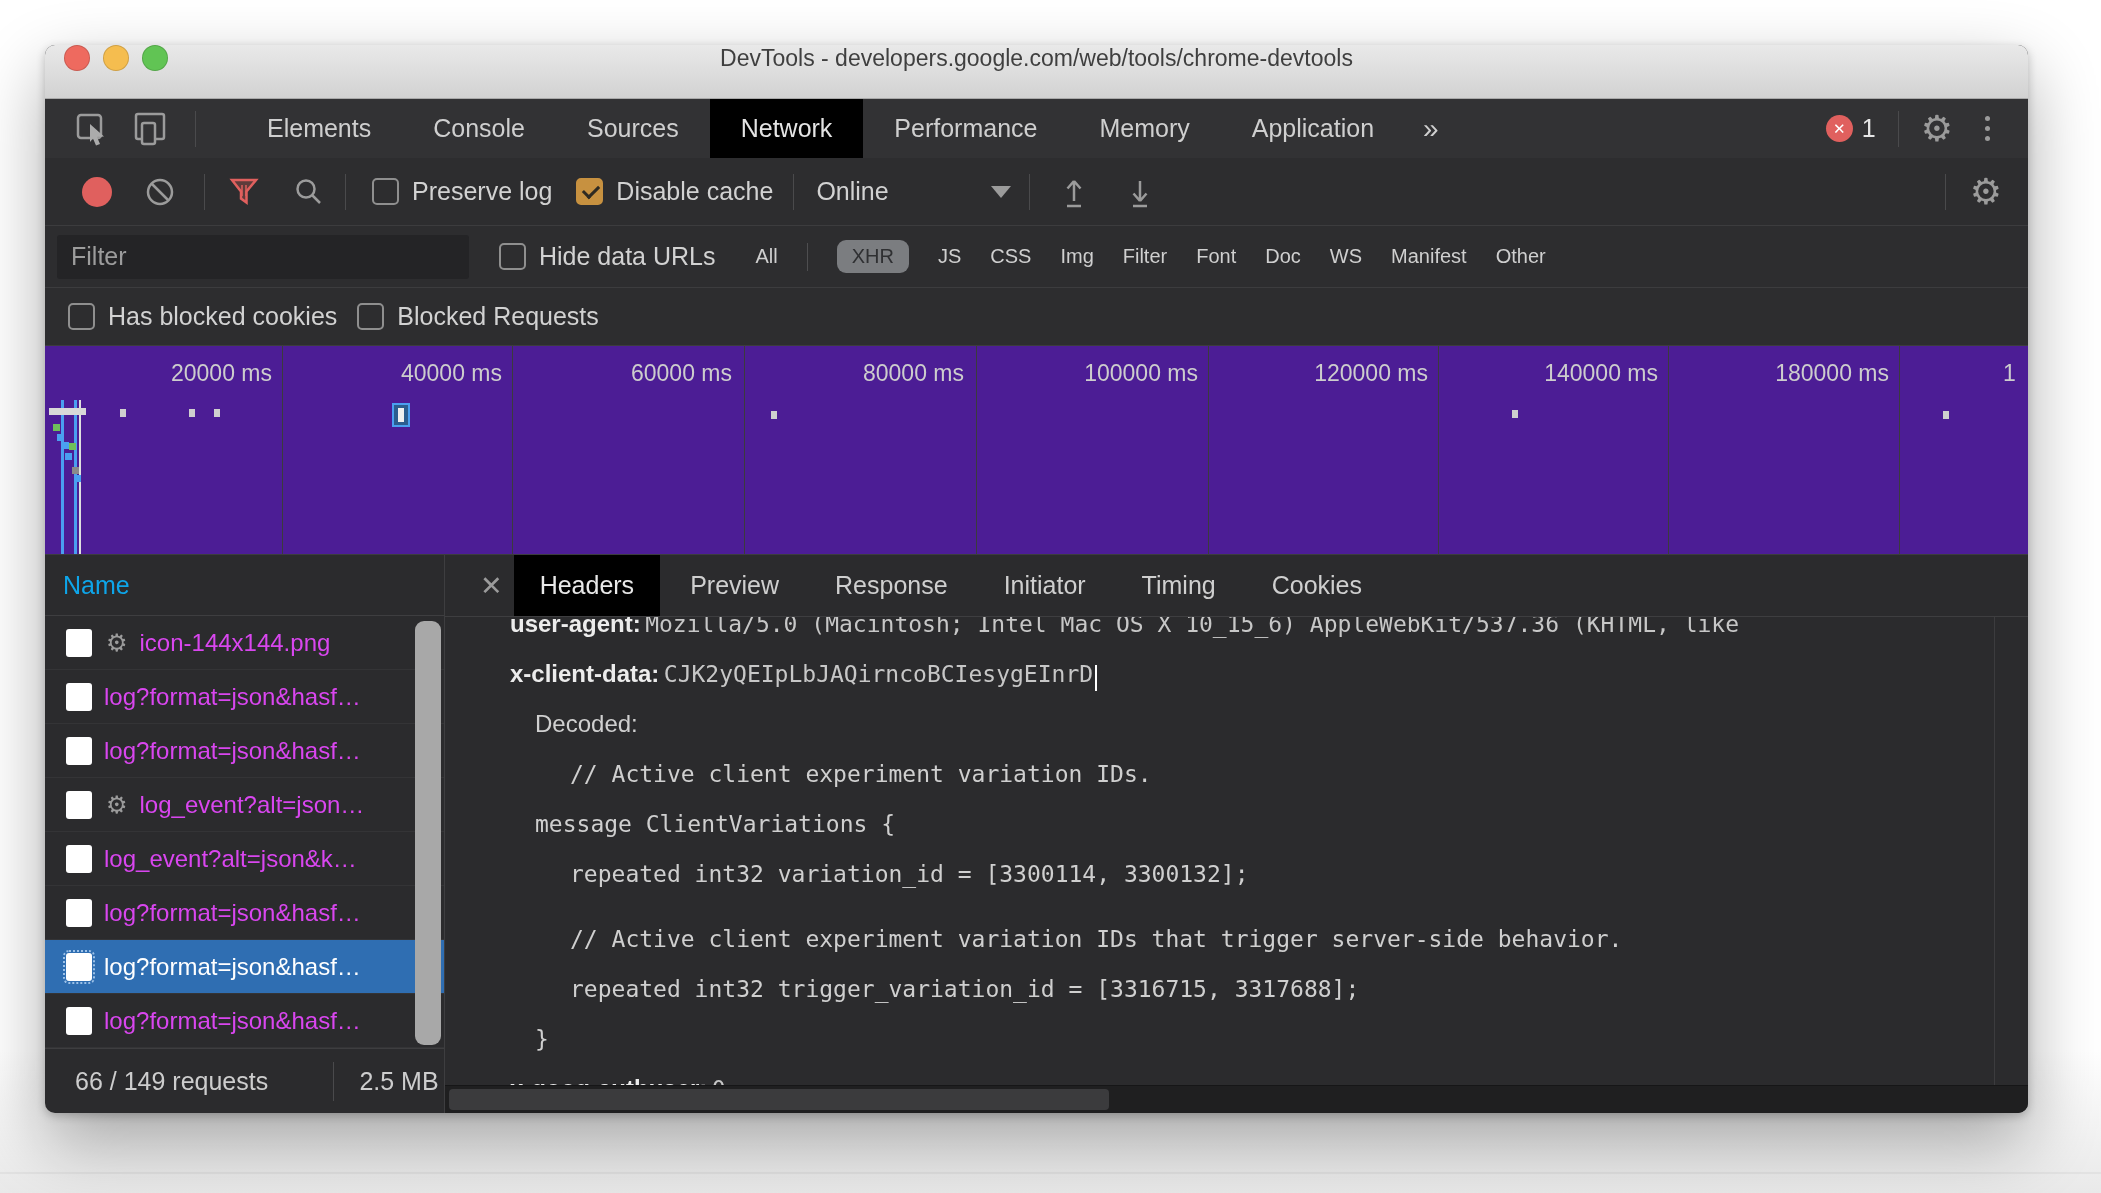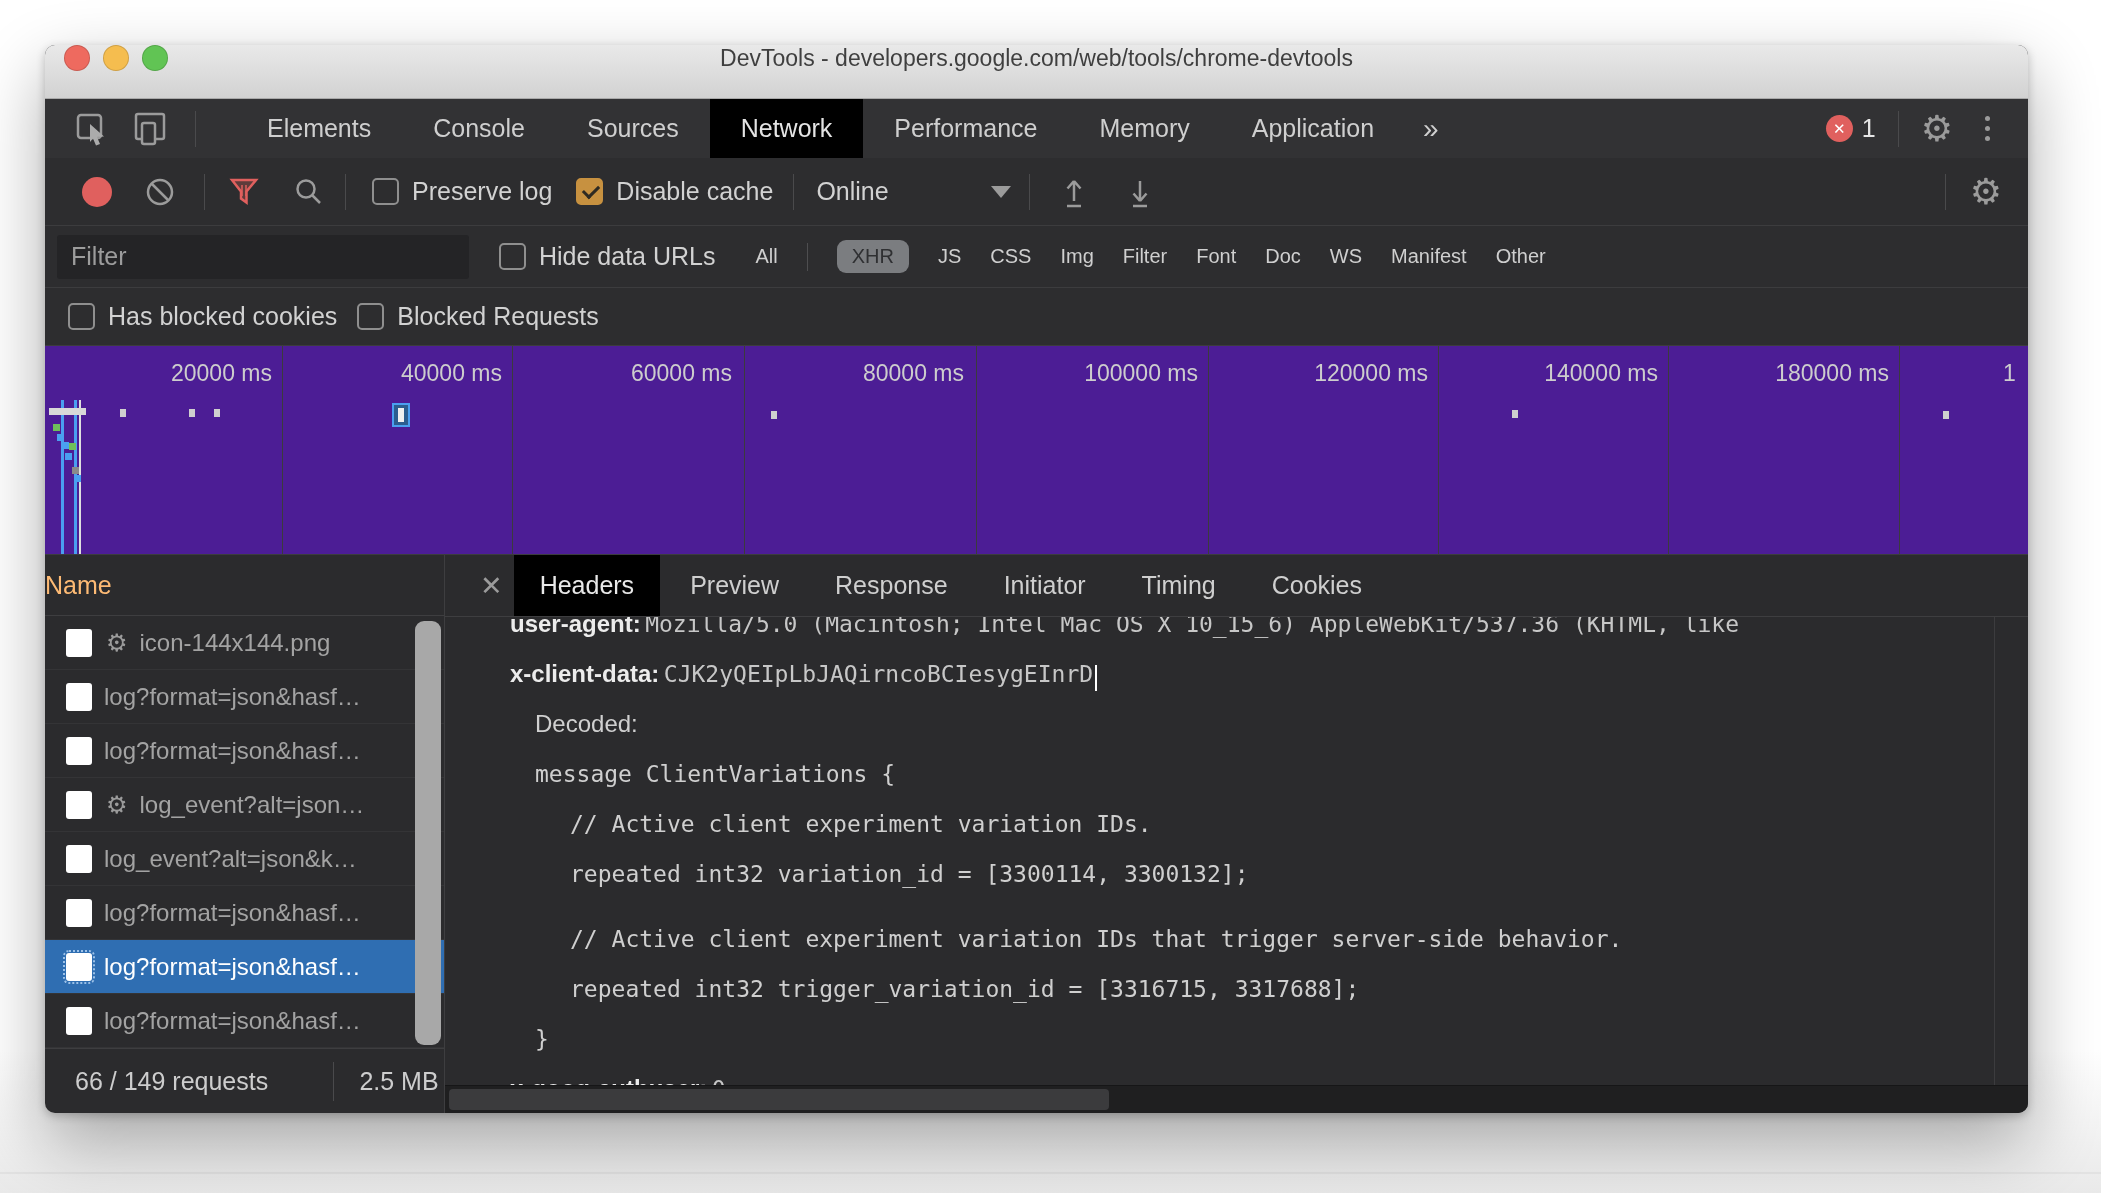--- a/index.html
+++ b/index.html
@@ -90,28 +90,28 @@
   .tl-selbox { position:absolute; left:347px; top:57px; width:18px; height:24px; background:#2c5d8f;
                border:2px solid #4a9ff0; display:flex; align-items:center; justify-content:center; }
   .tl-selbox i { width:6px; height:14px; background:#efefef; display:block; }
 
   
   .split { flex:1; display:flex; min-height:0; }
 
   
   .left-panel { width:400px; flex:0 0 400px; border-right:1px solid #3e3e40; display:flex; flex-direction:column; position:relative; }
   .name-header { height:61px; flex:0 0 61px; border-bottom:1px solid #3e3e40; display:flex; align-items:center;
-                 font-size:25px; color:#fdba74; }
+                 font-size:25px; color:#0ea5e9; padding-left:18px; }
   .req-rows { flex:1; overflow:hidden; }
   .req-row { height:54px; display:flex; align-items:center; border-bottom:1px solid #343436; }
   .req-row .wcheck { width:26px; height:28px; background:#fff; border-radius:3px; margin-left:21px; flex:0 0 auto; }
   .req-row.selected { background:#2f6eb2; }
   .req-row.selected .wcheck { outline:2px dotted #9cc1e8; outline-offset:1px; }
   .req-gear { font-size:24px; margin-left:14px; }
-  .req-name { font-size:24px; color:#a3a3a3; margin-left:12px; white-space:nowrap; overflow:hidden; }
+  .req-name { font-size:24px; color:#d946ef; margin-left:12px; white-space:nowrap; overflow:hidden; }
   .req-row.selected .req-name { color:#fff; }
   .vthumb { position:absolute; right:3px; top:66px; width:26px; height:424px; background:#a8a8a8; border-radius:9px; }
   .list-footer { height:65px; flex:0 0 65px; border-top:1px solid #3e3e40; display:flex; align-items:center; position:relative; }
   .foot-requests { font-size:25px; color:#cdcdcd; margin-left:30px; }
   .foot-sep { position:absolute; left:288px; top:13px; width:1px; height:39px; background:#4a4a4c; }
   .foot-size { position:absolute; left:312px; width:84px; font-size:25px; color:#cdcdcd; white-space:nowrap; overflow:hidden;text-align:center; }
 
   
   .right-panel { flex:1; display:flex; flex-direction:column; min-width:0; }
   .detail-tabs { height:62px; flex:0 0 62px; border-bottom:1px solid #3e3e40; display:flex; align-items:center; }
@@ -368,22 +368,22 @@
         <div class="lines">
           <div class="hline clip-top">
             <span class="hname">user-agent:</span>
             <span class="hval"> </span><span class="hval">Mozilla/5.0 (Macintosh; Intel Mac OS X 10_15_6) AppleWebKit/537.36 (KHTML, like</span>
           </div>
           <div class="hline">
             <span class="hname">x-client-data:</span>
             <span class="hval"> </span><span class="hval">CJK2yQEIpLbJAQirncoBCIesygEInrD</span><span class="caret"></span>
           </div>
           <div class="hline sans ind1">Decoded:</div>
+          <div class="hline mono ind2">// Active client experiment variation IDs.</div>
           <div class="hline mono ind1">message ClientVariations {</div>
-          <div class="hline mono ind2">// Active client experiment variation IDs.</div>
           <div class="hline mono ind2">repeated int32 variation_id = [3300114, 3300132];</div>
           <div class="hline mono ind2 gap-top">// Active client experiment variation IDs that trigger server-side behavior.</div>
           <div class="hline mono ind2">repeated int32 trigger_variation_id = [3316715, 3317688];</div>
           <div class="hline mono ind1">}</div>
           <div class="hline">
             <span class="hname">x-goog-authuser:</span>
             <span class="hval"> </span><span class="hval">0</span>
           </div>
         </div>
         <div class="right-border"></div>

